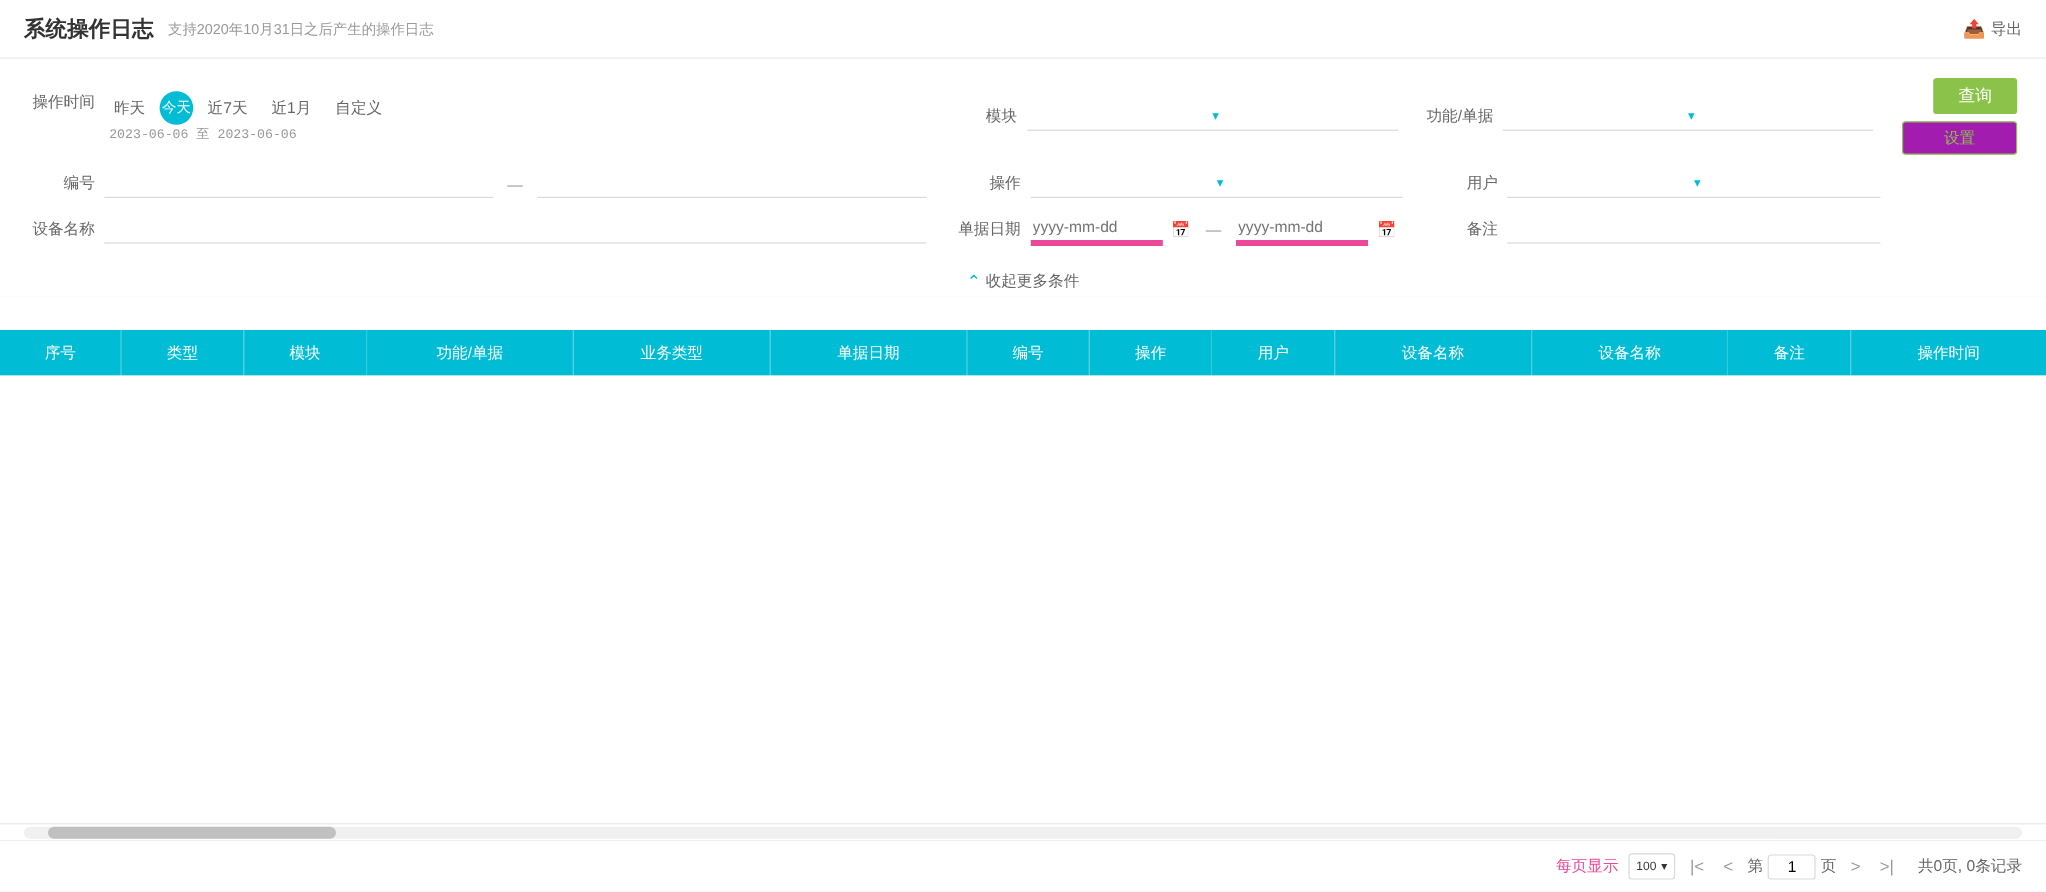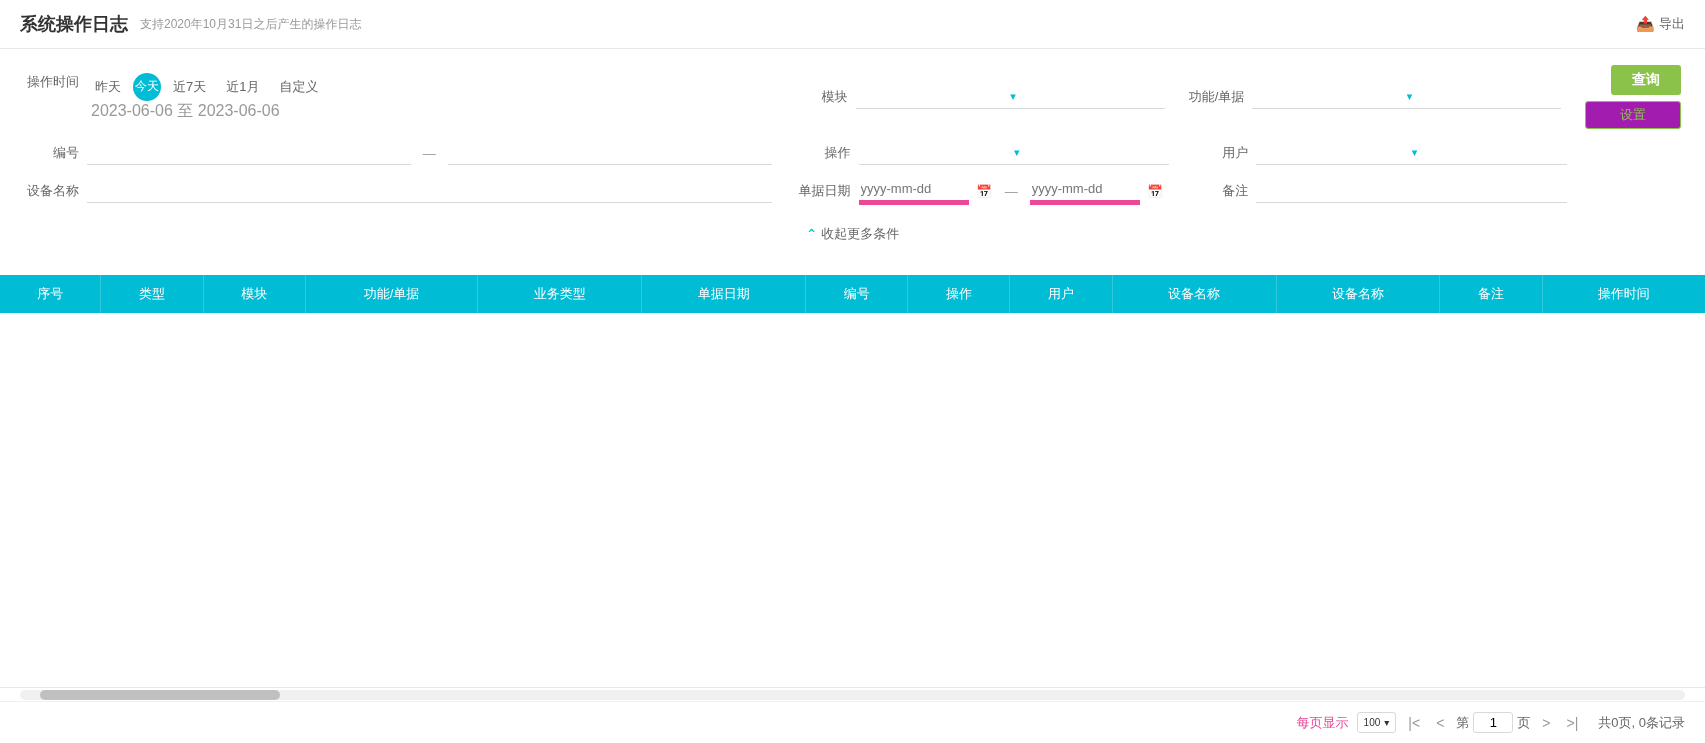--- a/index.html
+++ b/index.html
@@ -8,25 +8,25 @@
     .page-wrapper { width: 1705px; min-height: 743px; background: #f0f2f5; display: flex; flex-direction: column; }
 
     
     .page-header { background: #fff; padding: 12px 20px; display: flex; align-items: center; justify-content: space-between; border-bottom: 1px solid #e8e8e8; }
     .page-title { font-size: 18px; font-weight: bold; color: #333; margin-right: 12px; }
     .page-subtitle { font-size: 12px; color: #999; }
     .header-left { display: flex; align-items: center; }
     .export-btn { display: flex; align-items: center; gap: 4px; background: #fff; border: none; color: #666; font-size: 13px; cursor: pointer; }
     .time-btn { padding: 2px 8px; border: none; background: none; cursor: pointer; color: #666; font-size: 13px; border-radius: 3px; }
     .time-btn.active { background: #00bcd4; color: #fff; border-radius: 50%; width: 28px; height: 28px; display: flex; align-items: center; justify-content: center; padding: 0; font-size: 12px; }
-    .time-range { font-size: 16px; color: #999; margin-left: 4px; }
+    .time-range { font-size: 11px; color: #999; margin-left: 4px; font-family: Liberation Mono, monospace; }
 
     
     .action-buttons { display: flex; flex-direction: column; gap: 6px; }
-    .query-btn { background: #8bc34a; color: #fff; border: none; padding: 6px 20px; border-radius: 3px; cursor: pointer; font-size: 14px; font-weight: bold; min-width: 70px; margin-left: 26px; }
+    .query-btn { background: #8bc34a; color: #fff; border: none; padding: 6px 20px; border-radius: 3px; cursor: pointer; font-size: 14px; font-weight: normal; min-width: 70px; margin-left: 26px; }
     .settings-btn { background: #a21caf; color: #8bc34a; border: 1px solid #8bc34a; padding: 4px 16px; border-radius: 3px; cursor: pointer; font-size: 13px; min-width: 70px; }
 
     
     .collapse-row { display: flex; justify-content: center; padding: 8px 0 4px; }
     .collapse-btn { display: flex; align-items: center; gap: 4px; border: none; background: none; color: #666; cursor: pointer; font-size: 13px; }
     .collapse-icon { color: #00bcd4; font-size: 14px; }
 
     
     .table-section { background: #fff; flex: 1; }
     .data-table { width: 100%; border-collapse: collapse; margin-top: 28px; }

